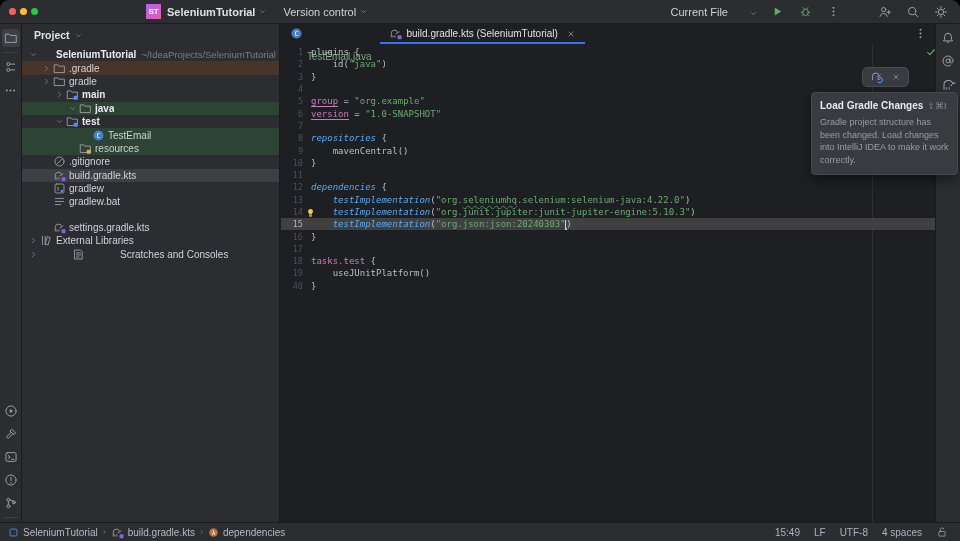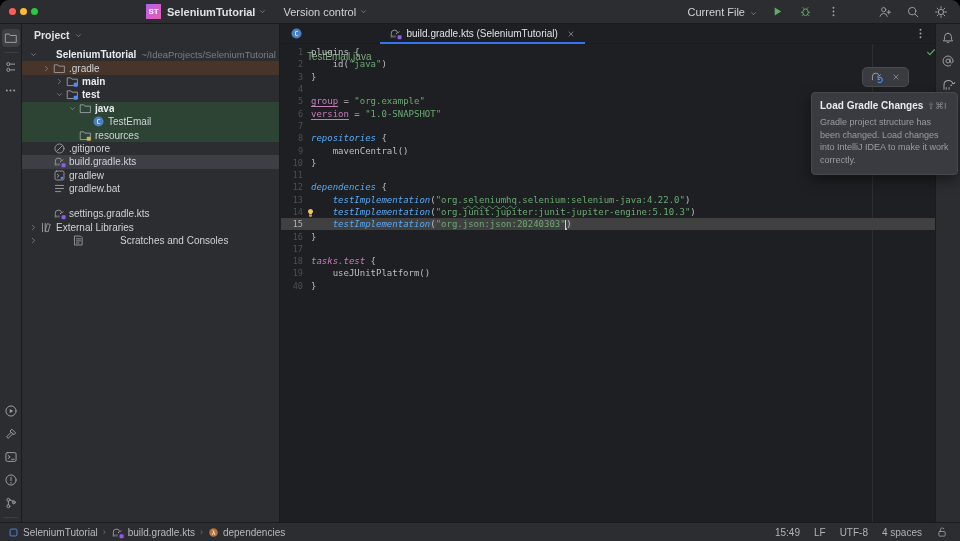--- a/index.html
+++ b/index.html
@@ -14,21 +14,21 @@
     border-bottom:1px solid #1a1b1e;display:flex;align-items:center;box-sizing:border-box;}
   .traffic{display:flex;gap:4px;margin-left:9px;}
   .tl{width:7px;height:7px;border-radius:50%;}
   .tl.r{background:#ff5f57}.tl.y{background:#febc2e}.tl.g{background:#28c840}
   .proj-badge{margin-left:108px;width:15px;height:15px;border-radius:0;
     background:linear-gradient(135deg,#b163f2,#e85bb0);font-size:8px;font-weight:bold;color:#fff;
     display:flex;align-items:center;justify-content:center;}
   .tb-menu{display:flex;align-items:center;gap:3px;margin-left:6px;font-size:11px;font-weight:bold;color:#dfe1e5;cursor:default;}
   .tb-menu.plain{font-weight:normal;margin-left:16px;color:#d0d2d6;}
   .tb-right{margin-left:auto;display:flex;align-items:center;gap:10px;margin-right:10px;}
-  .tb-runcfg{display:flex;align-items:flex-end;gap:4px;font-size:11px;color:#d0d2d6;}
+  .tb-runcfg{display:flex;align-items:flex-end;gap:21px;font-size:11px;color:#d0d2d6;}
   .tb-btn{display:flex;align-items:center;justify-content:center;width:18px;height:18px;border-radius:4px;}
   .gap-r{width:14px}
 
   
   .stripe-left{position:absolute;left:0;top:24px;width:22px;height:498px;background:#2b2d30;
     border-right:1px solid #1a1b1e;box-sizing:border-box;display:flex;flex-direction:column;align-items:center;}
   .stripe-right{position:absolute;left:935px;top:24px;width:25px;height:498px;background:#2b2d30;
     border-left:1px solid #1a1b1e;box-sizing:border-box;display:flex;flex-direction:column;align-items:center;}
   .stripe-btn{width:18px;height:18px;border-radius:4px;display:flex;align-items:center;justify-content:center;margin-top:5px;}
   .stripe-btn.active{background:#3d3f43;}
@@ -66,21 +66,21 @@
   .cline{display:flex;height:12.3px;align-items:center;position:relative;}
   .cline.active{background:#404040;}
   .gut{width:30px;flex:none;text-align:right;padding-right:8px;font-family:"DejaVu Sans Mono",monospace;
     font-size:8.5px;color:#494f59;box-sizing:border-box;}
   .cline.active .gut{color:#b0b3ba;}
   .ctext{font-family:"DejaVu Sans Mono",monospace;font-size:9px;white-space:pre;color:#bcbec4;}
   .tk-d{color:#bcbec4}
   .tk-f{color:#57aaf7;font-style:italic}
   .tk-s{color:#6aab73}
   .tk-st{color:#6aab73;text-decoration:underline wavy #4e8a57;text-decoration-thickness:1px;text-underline-offset:2px;}
-  .tk-p{color:#c77dbb;font-style:italic}
+  .tk-p{color:#c77dbb;}
   .tk-pu{color:#c77dbb;text-decoration:underline;text-underline-offset:2px;}
   .tk-b{background:#43454a;border-radius:2px;}
   .caret{display:inline-block;width:1.5px;height:10px;background:#ced0d6;vertical-align:middle;margin:0 -.5px;}
   .bulb{position:absolute;left:24px;top:1px;}
 
   
   .sync-pill{position:absolute;left:862px;top:67px;width:47px;height:20px;background:#393b40;border:1px solid #4a4c4f;
     border-radius:5px;display:flex;align-items:center;justify-content:space-evenly;box-sizing:border-box;z-index:6;}
   .tooltip{position:absolute;left:811px;top:92px;width:147px;background:#393b40;border:1px solid #46484c;border-radius:4px;
     box-sizing:border-box;padding:7px 8px 8px 8px;z-index:6;box-shadow:0 5px 14px rgba(0,0,0,.45);}
@@ -286,60 +286,73 @@
               <path d="M6 4l4 4-4 4" stroke="#9da0a6" stroke-width="1.1" stroke-linecap="round" stroke-linejoin="round" fill="none"></path>
             </svg>
           </span>
           <span class="ticon">
             <svg width="13" height="13" viewBox="0 0 16 16">
               <path d="M2 3.5h4l1.2 1.6H14V13H2z" stroke="#9da0a6" stroke-width="1.1" stroke-linecap="round" stroke-linejoin="round" fill="none"></path>
             </svg>
           </span>
           <span class="lbl">.gradle</span>
         </div>
+        <div class="trow" style="padding-left: 19px;">
+          <span class="chev">
+            <svg width="9" height="9" viewBox="0 0 16 16">
+              <path d="M6 4l4 4-4 4" stroke="#9da0a6" stroke-width="1.1" stroke-linecap="round" stroke-linejoin="round" fill="none"></path>
+            </svg>
+          </span>
+          <span class="ticon">
+            <svg width="13" height="13" viewBox="0 0 16 16">
+              <path d="M2 3.5h4l1.2 1.6H14V13H2z" stroke="#9da0a6" stroke-width="1.1" stroke-linecap="round" stroke-linejoin="round" fill="none"></path>
+            </svg>
+          </span>
+          <span class="lbl">gradle</span>
+        </div>
         <div class="trow bold" style="padding-left: 32px;">
           <span class="chev">
             <svg width="9" height="9" viewBox="0 0 16 16">
               <path d="M6 4l4 4-4 4" stroke="#9da0a6" stroke-width="1.1" stroke-linecap="round" stroke-linejoin="round" fill="none"></path>
             </svg>
           </span>
           <span class="ticon">
             <svg width="13" height="13" viewBox="0 0 16 16">
               <path d="M2 3.5h4l1.2 1.6H14V13H2z" stroke="#9da0a6" stroke-width="1.1" stroke-linecap="round" stroke-linejoin="round" fill="none"></path>
               <rect x="9.5" y="9.5" width="5" height="5" rx="1" fill="#548af7"></rect>
             </svg>
           </span>
           <span class="lbl">main</span>
         </div>
+        <div class="trow bold bg-added" style="padding-left: 45px;">
+          <span class="chev">
+            <svg width="9" height="9" viewBox="0 0 16 16">
+              <path d="M4.5 6.5L8 10l3.5-3.5" stroke="#9da0a6" stroke-width="1.1" stroke-linecap="round" stroke-linejoin="round" fill="none"></path>
+            </svg>
+          </span>
+          <span class="ticon">
+            <svg width="13" height="13" viewBox="0 0 16 16">
+              <path d="M2 3.5h4l1.2 1.6H14V13H2z" stroke="#9da0a6" stroke-width="1.1" stroke-linecap="round" stroke-linejoin="round" fill="none"></path>
+            </svg>
+          </span>
+          <span class="lbl">java</span>
+        </div>
         <div class="trow bold" style="padding-left: 32px;">
           <span class="chev">
             <svg width="9" height="9" viewBox="0 0 16 16">
               <path d="M4.5 6.5L8 10l3.5-3.5" stroke="#9da0a6" stroke-width="1.1" stroke-linecap="round" stroke-linejoin="round" fill="none"></path>
             </svg>
           </span>
           <span class="ticon">
             <svg width="13" height="13" viewBox="0 0 16 16">
               <path d="M2 3.5h4l1.2 1.6H14V13H2z" stroke="#9da0a6" stroke-width="1.1" stroke-linecap="round" stroke-linejoin="round" fill="none"></path>
               <rect x="9.5" y="9.5" width="5" height="5" rx="1" fill="#548af7"></rect>
             </svg>
           </span>
           <span class="lbl">test</span>
-        </div>
-        <div class="trow bold bg-added" style="padding-left: 45px;">
-          <span class="chev">
-            <svg width="9" height="9" viewBox="0 0 16 16">
-              <path d="M4.5 6.5L8 10l3.5-3.5" stroke="#9da0a6" stroke-width="1.1" stroke-linecap="round" stroke-linejoin="round" fill="none"></path>
-            </svg>
-          </span>
-          <span class="ticon">
-            <svg width="13" height="13" viewBox="0 0 16 16">
-              <path d="M2 3.5h4l1.2 1.6H14V13H2z" stroke="#9da0a6" stroke-width="1.1" stroke-linecap="round" stroke-linejoin="round" fill="none"></path>
-            </svg>
-          </span>
-          <span class="lbl">java</span>
         </div>
         <div class="trow bg-added" style="padding-left: 58px;">
           <span class="chev"></span>
           <span class="ticon">
             <svg width="13" height="13" viewBox="0 0 16 16">
               <circle cx="8" cy="8" r="6.2" fill="#4a7fc1"></circle>
               <text x="8" y="11" font-size="8.5" font-family="DejaVu Sans Mono,monospace" fill="#fff" text-anchor="middle">C</text>
             </svg>
           </span>
           <span class="lbl">TestEmail</span>

